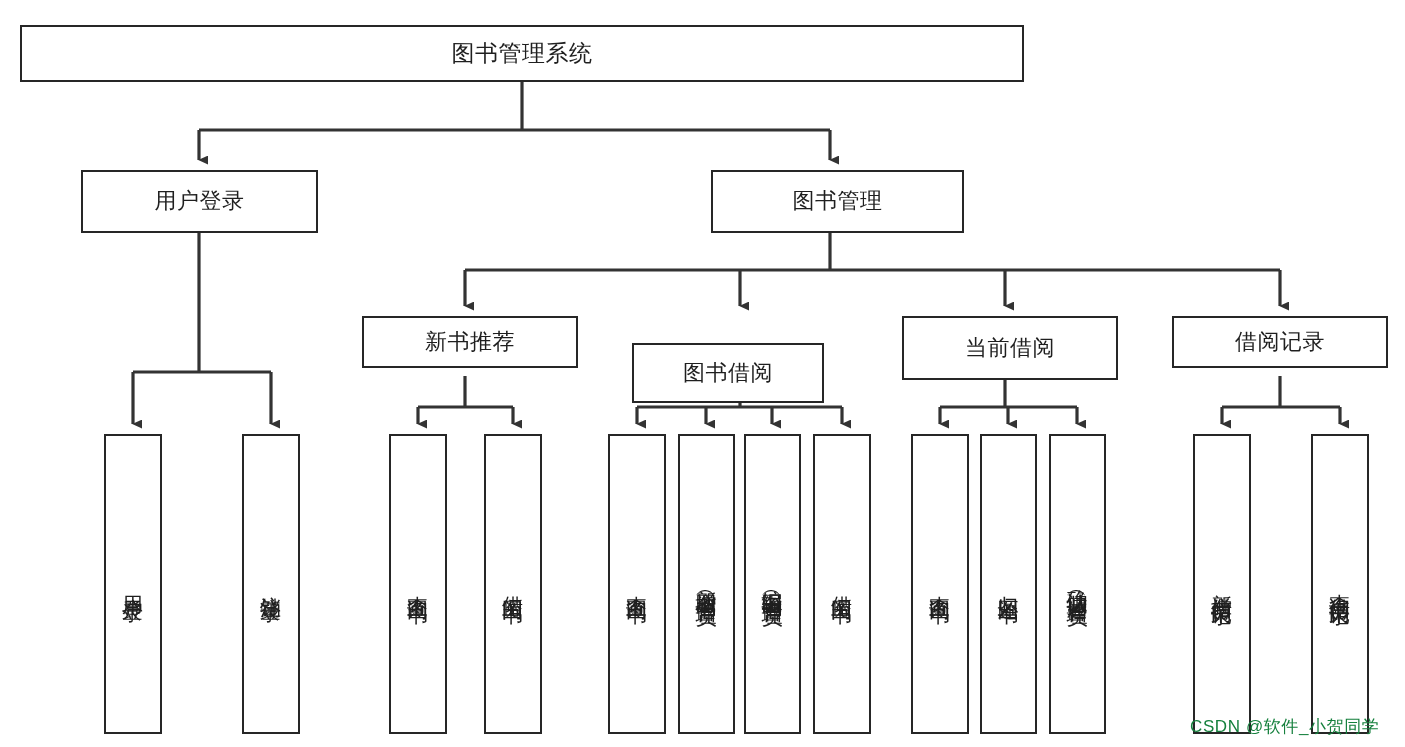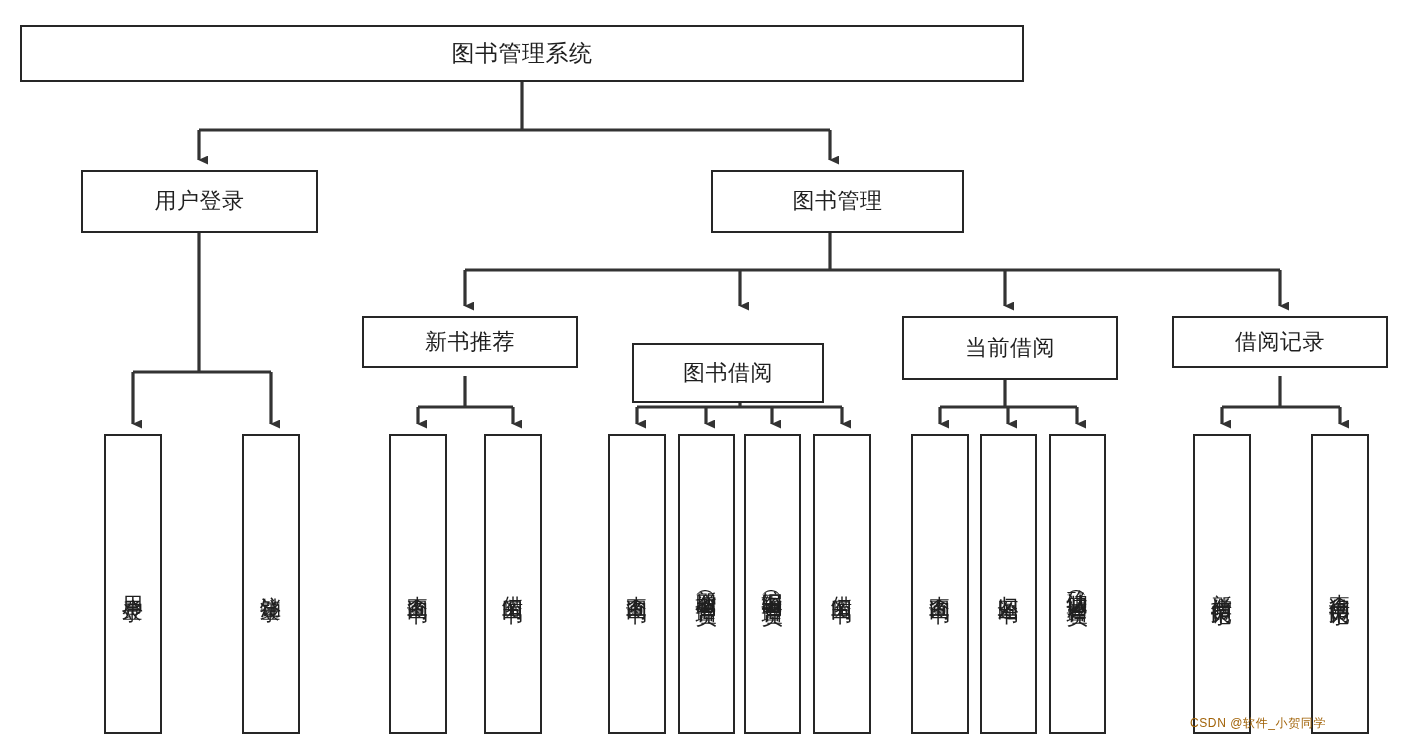--- a/index.html
+++ b/index.html
@@ -54,22 +54,22 @@
   .node.vertical .label {
     writing-mode: vertical-rl;
     text-orientation: upright;
     font-size: 21px;
     letter-spacing: 2.5px;
     line-height: 1.0;
   }
   .watermark {
     position: absolute;
     z-index: 3;
-    color: #a16207;
-    font-size: 12px;
+    color: #15803d;
+    font-size: 17px;
     letter-spacing: 0.6px;
     white-space: nowrap;
     pointer-events: none;
   }
 </style>
 </head>
 <body>
 
 <div id="diagram-root">
 

